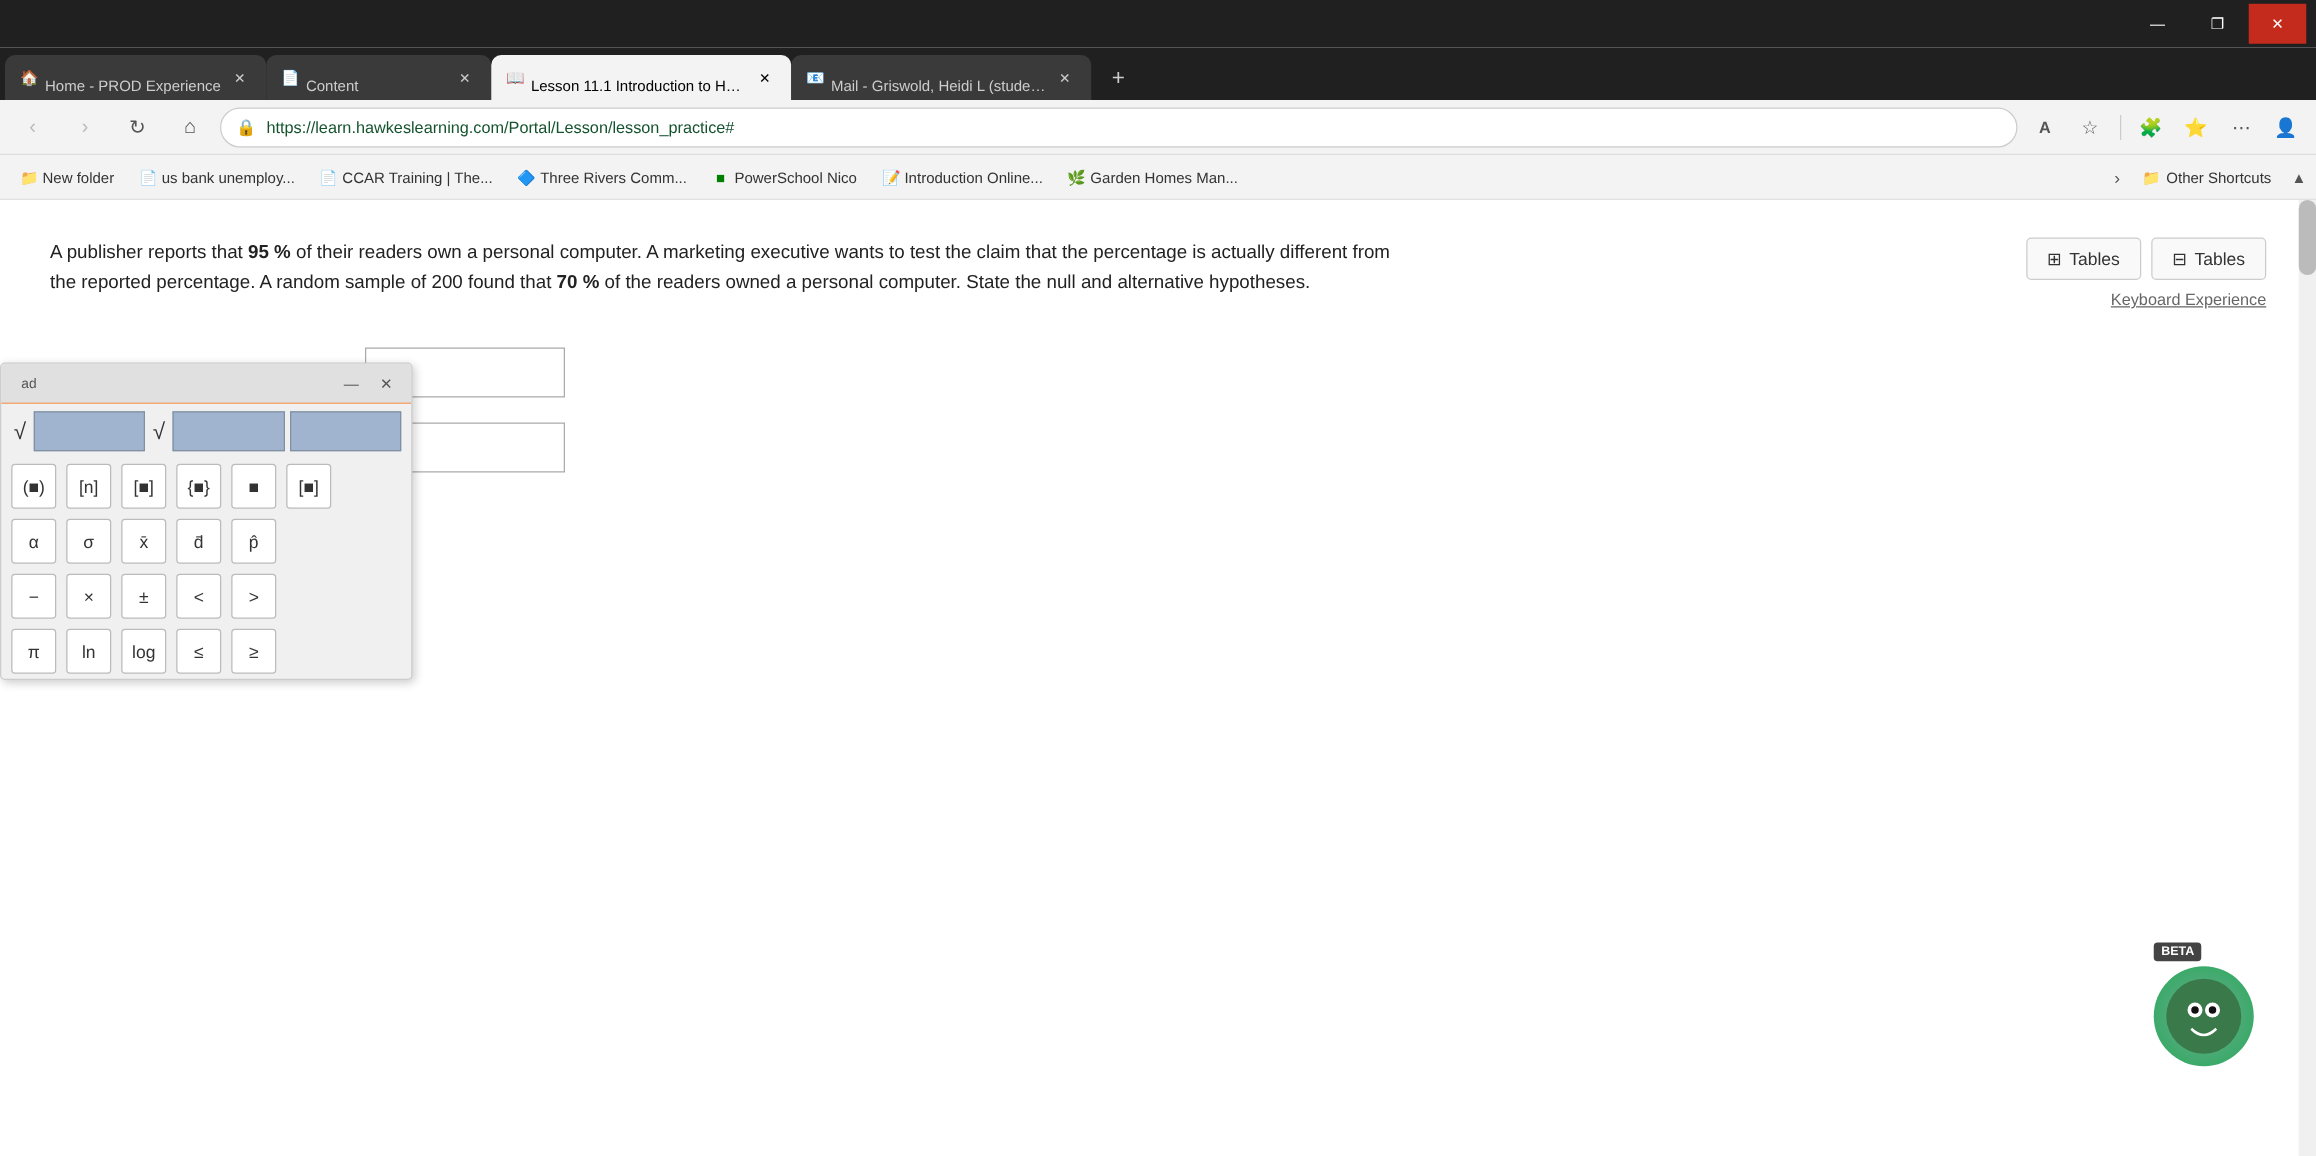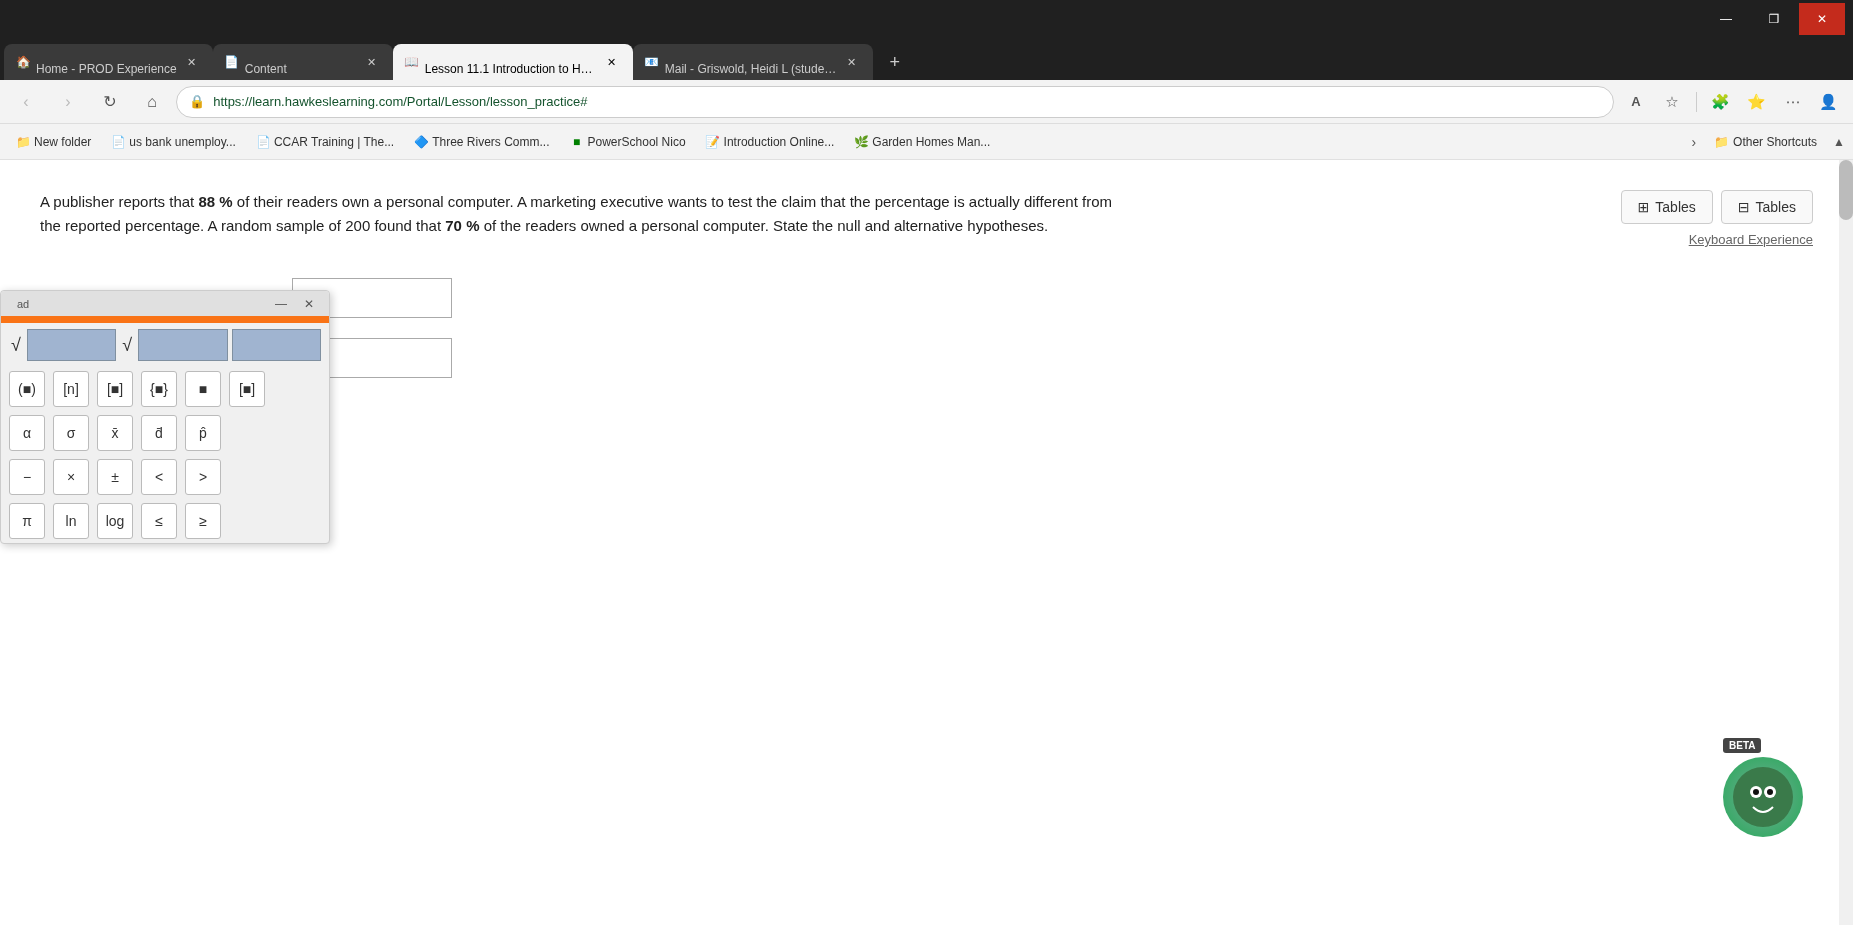--- a/index.html
+++ b/index.html
@@ -337,21 +337,21 @@
     }
 
     .math-panel-header {
       height: 32px;
       background: #e0e0e0;
       display: flex;
       align-items: center;
       justify-content: flex-end;
       padding: 0 8px;
       gap: 4px;
-      border-bottom: 7px solid #f97316;
+      border-bottom: 1px solid #f97316;
       border-radius: 4px 4px 0 0;
     }
 
     .panel-header-btn {
       width: 24px;
       height: 24px;
       display: flex;
       align-items: center;
       justify-content: center;
       cursor: pointer;
@@ -596,21 +596,21 @@
         <div class="math-symbol">ln</div>
         <div class="math-symbol">log</div>
         <div class="math-symbol">≤</div>
         <div class="math-symbol">≥</div>
       </div>
     </div>
 
     <div class="main-content">
 
       <div class="problem-text">
-        <span>A publisher reports that </span><span class="bold">88 %</span><span> of their readers own a personal computer.  A marketing executive wants to test the claim that the percentage is actually different from</span>
+        <span>A publisher reports that </span><span class="bold">95 %</span><span> of their readers own a personal computer.  A marketing executive wants to test the claim that the percentage is actually different from</span>
         <br>
         <span>the reported percentage.  A random sample of 200 found that </span><span class="bold">70 %</span><span> of the readers owned a personal computer.  State the null and alternative hypotheses.</span>
       </div>
 
       <div class="toolbar-right">
         <div class="toolbar-buttons">
           <button class="tool-btn">
             <span>⊞</span>
             <span>Tables</span>
           </button>
@@ -633,21 +633,21 @@
             <span class="hypothesis-label">Hₐ:</span>
             <input class="hypothesis-input" type="text" value="" style="">
           </div>
         </div>
       </div>
 
       <div class="scrollbar">
         <div class="scrollbar-thumb"></div>
       </div>
 
-      <div style="position:absolute;bottom:88px;right:50px;text-decoration:underline;">
+      <div style="position:absolute;bottom:72px;right:50px;text-decoration:underline;">
         <div style="display:inline-block;background:#444;color:#fff;font-size:10px;font-weight:bold;padding:2px 6px;border-radius:3px;margin-bottom:4px;">BETA</div>
         <div style="width:80px;height:80px;background:radial-gradient(circle,#7a9,#2a5);border-radius:50%;display:flex;align-items:center;justify-content:center;overflow:hidden;">
           <svg width="70" height="70" viewBox="0 0 70 70">
             <circle cx="35" cy="35" r="30" fill="#3a7a4a"></circle>
             <circle cx="28" cy="30" r="6" fill="#fff"></circle>
             <circle cx="42" cy="30" r="6" fill="#fff"></circle>
             <circle cx="28" cy="30" r="3" fill="#111"></circle>
             <circle cx="42" cy="30" r="3" fill="#111"></circle>
             <path d="M25 45 Q35 55 45 45" stroke="#fff" stroke-width="2" fill="none"></path>
           </svg>

